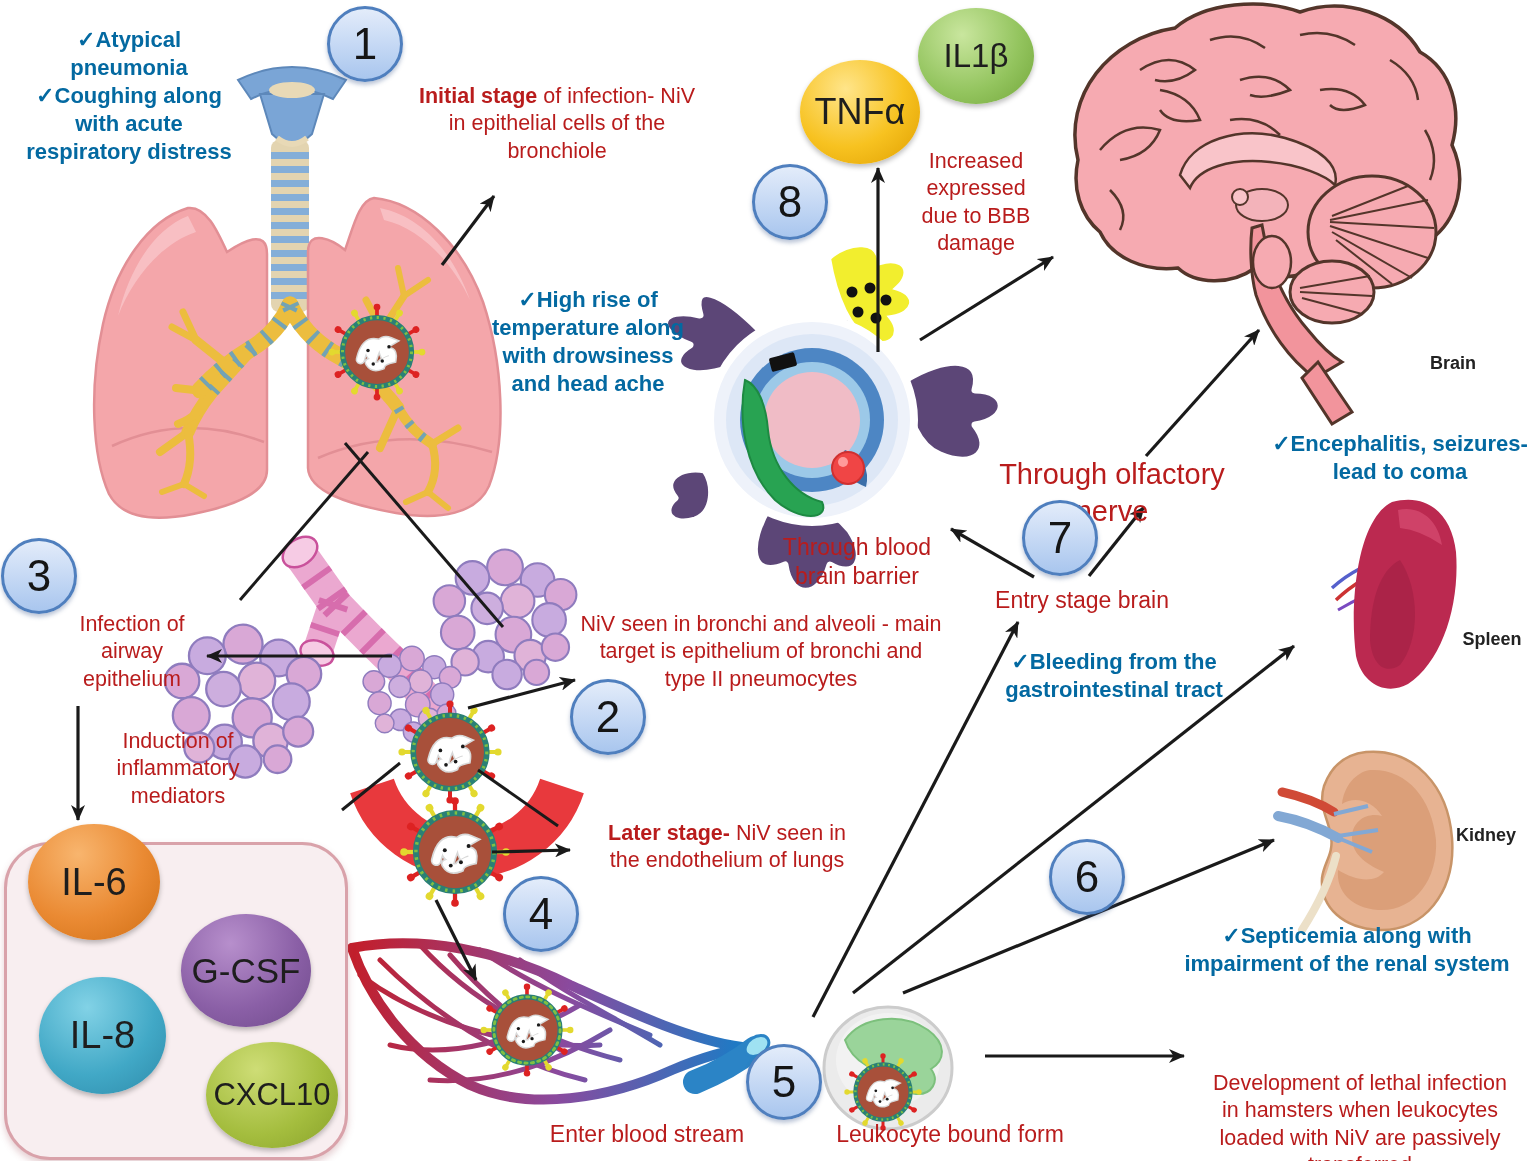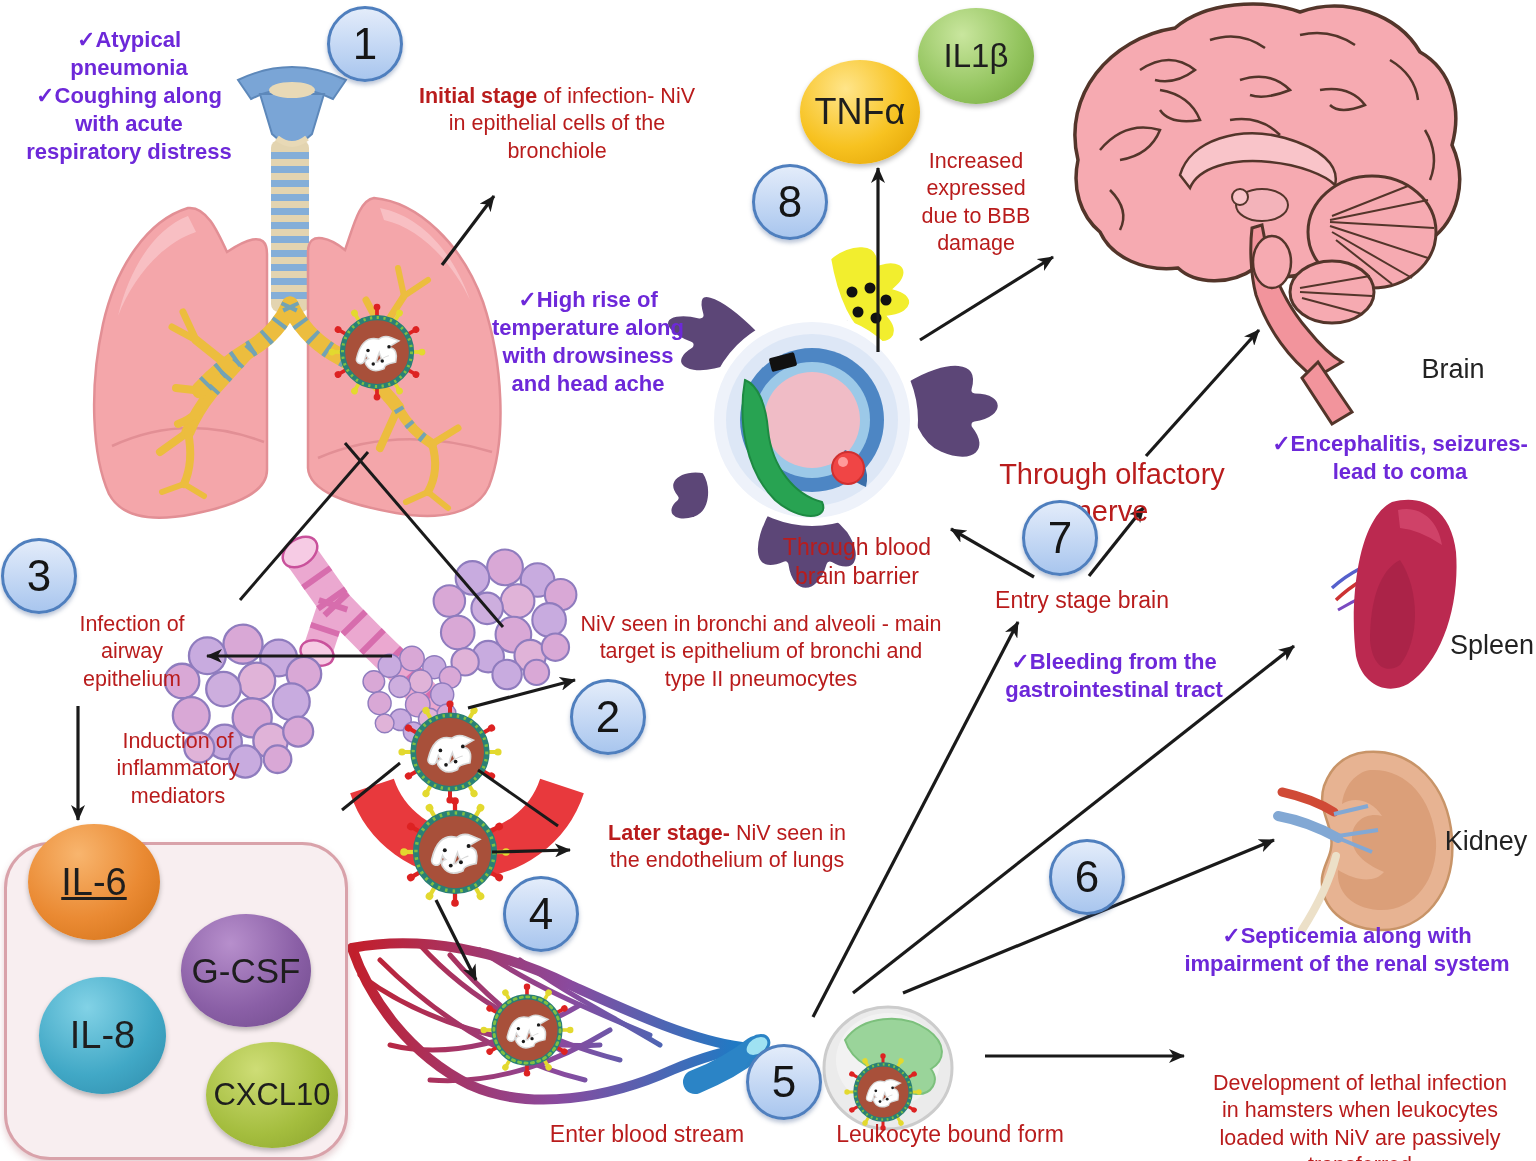--- a/index.html
+++ b/index.html
@@ -5,36 +5,36 @@
   html,body{margin:0;padding:0;}
   body{
     width:1536px;height:1161px;position:relative;background:#ffffff;
     font-family:"Liberation Sans", sans-serif;overflow:hidden;color:#1c1c1c;
   }
   #art{position:absolute;left:0;top:0;z-index:1;}
   .txt{
     position:absolute;z-index:4;white-space:pre-line;text-align:center;
     font-size:21.5px;line-height:1.27;color:#b91c1c;
   }
-  .red{color:#6d28d9;font-weight:bold;font-size:22px;}
+  .red{color:#0369a1;font-weight:bold;font-size:22px;}
   .bold{font-weight:bold;}
-  .organ-label{font-size:27px;color:#222;}
+  .organ-label{font-size:18px;color:#222;font-weight:bold;}
   .marker{
     position:absolute;z-index:5;width:70px;height:70px;border-radius:50%;
     background:linear-gradient(#e3ecfa,#c9dbf5 45%,#a9c6ee);
     border:3px solid #4f7fbe;display:flex;align-items:center;justify-content:center;
     font-size:44px;color:#151515;box-shadow:0 3px 4px rgba(60,90,140,.35);
   }
   .bubble{
     position:absolute;z-index:5;border-radius:50%;display:flex;align-items:center;
     justify-content:center;color:#1e1e1e;box-shadow:0 3px 5px rgba(0,0,0,.25);
   }
   .b-tnfa{background:radial-gradient(circle at 38% 28%, #ffe58a, #f7c220 55%, #df9e00);font-size:36px;}
   .b-il1b{background:radial-gradient(circle at 38% 28%, #c9e69e, #93c45e 58%, #72a63a);font-size:33px;}
-  .b-il6{background:radial-gradient(circle at 38% 26%, #f8b56e, #ea8a33 55%, #cf6e14);font-size:38px;text-decoration:underline;}
+  .b-il6{background:radial-gradient(circle at 38% 26%, #f8b56e, #ea8a33 55%, #cf6e14);font-size:38px;}
   .b-gcsf{background:radial-gradient(circle at 38% 26%, #b78fcc, #8a5fa6 58%, #6f4a8b);font-size:35px;}
   .b-il8{background:radial-gradient(circle at 38% 26%, #82d2e6, #41a8c6 58%, #2e8aa9);font-size:38px;}
   .b-cxcl10{background:radial-gradient(circle at 38% 26%, #cedd76, #a4bd3e 58%, #88a12a);font-size:31px;}
   .cytokine-box{
     position:absolute;z-index:3;left:4px;top:842px;width:338px;height:312px;
     border-radius:46px;background:#f8eef0;border:3px solid #d9a2aa;
     box-shadow:0 4px 7px rgba(150,60,70,.25);
   }
 </style>
 </head>

